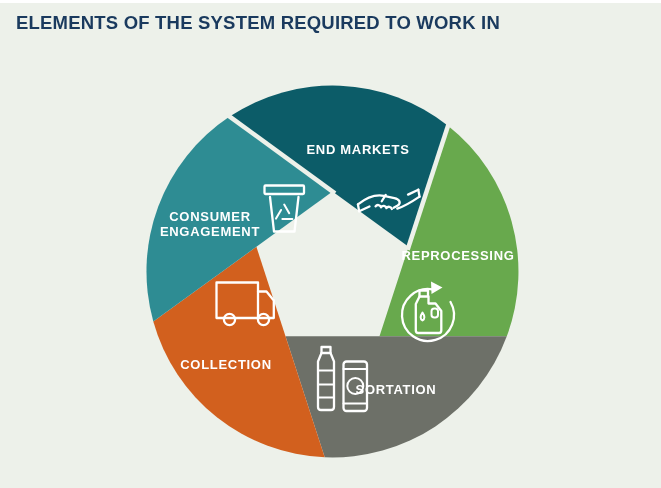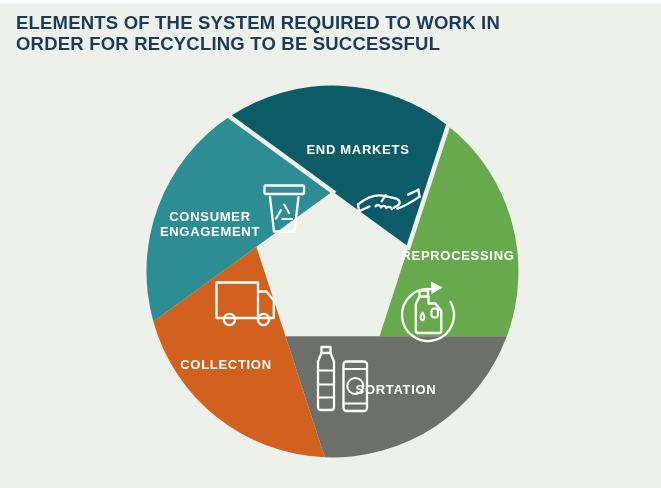--- a/index.html
+++ b/index.html
@@ -31,21 +31,20 @@
   .icon-fill{fill:#ffffff;stroke:none;}
   .icon-thin{stroke:#ffffff;stroke-width:2;fill:none;stroke-linecap:round;stroke-linejoin:round;}
 </style>
 </head>
 <body>
 
 <div class="top-edge"></div>
 
 <div class="title">
   <div>ELEMENTS OF THE SYSTEM REQUIRED TO WORK IN</div>
-  <div>ORDER FOR RECYCLING TO BE SUCCESSFUL</div>
 </div>
 
 <svg class="diagram" width="661" height="488" viewBox="0 0 661 488">
 
   <path class="seg" d="M332.5,191.5 L229.6,116.6 A186,186 0 0 1 448,125.7 L408.6,246.8 Z" fill="#0c5c68"></path>
   <path class="seg" d="M408.6,246.8 L448,125.7 A186,186 0 0 1 506.8,336.3 L379.5,336.2 Z" fill="#68a94d"></path>
   <path class="seg" d="M379.5,336.2 L506.8,336.3 A186,186 0 0 1 324.7,457.3 L285.5,336.2 Z" fill="#6d7068"></path>
   <path class="seg" d="M285.5,336.2 L324.7,457.3 A186,186 0 0 1 153.3,321.5 L256.4,246.8 Z" fill="#d2601e"></path>
   <path class="seg" d="M256.4,246.8 L153.3,321.5 A186,186 0 0 1 229.6,116.6 L332.5,191.5 Z" fill="#2e8c93"></path>
 

